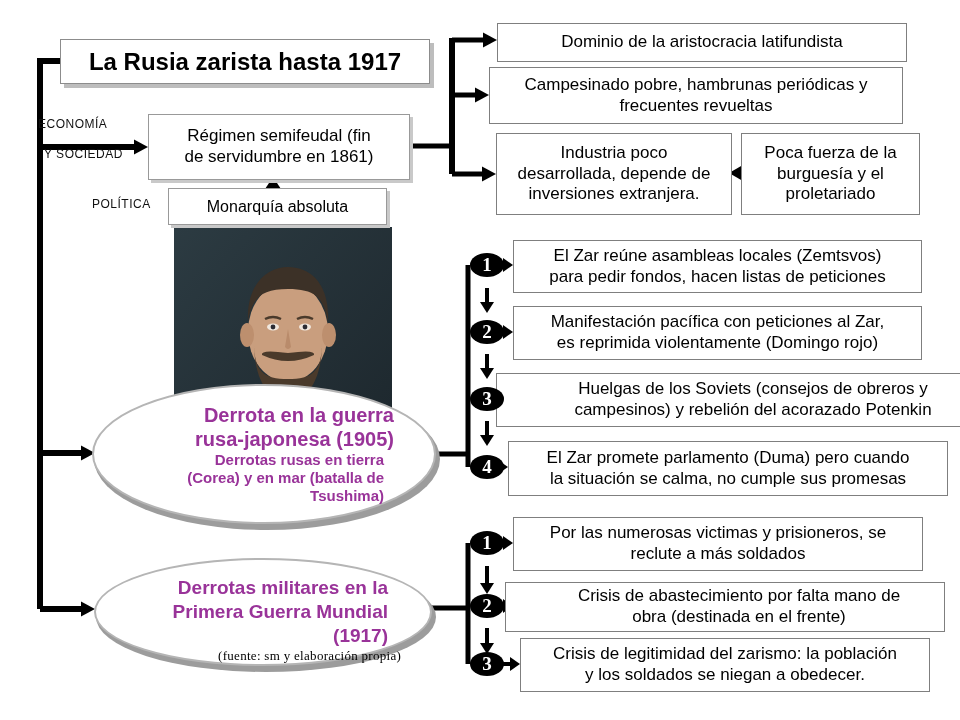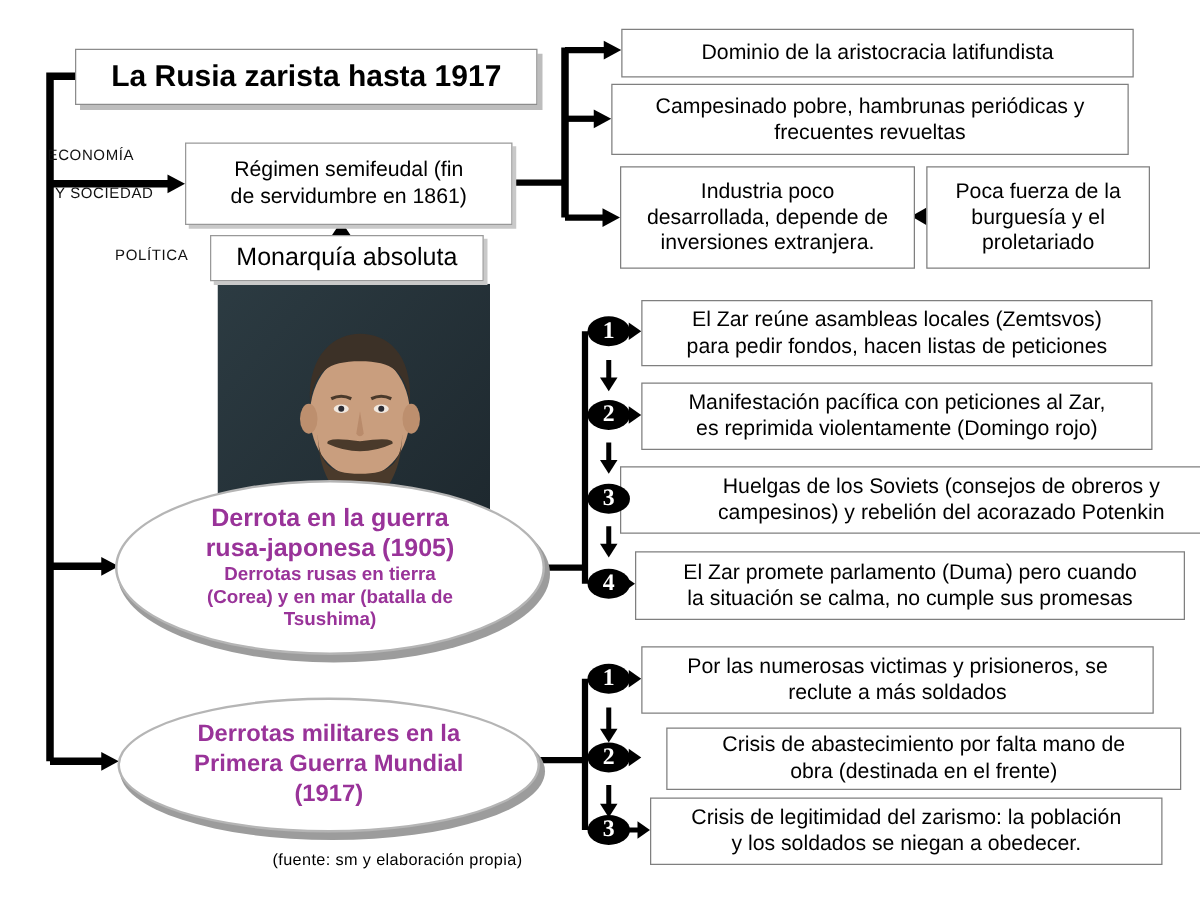--- a/index.html
+++ b/index.html
@@ -17,21 +17,21 @@
   .shadowed{border:1px solid #8c8c8c;box-shadow:4px 4px 0 #bdbdbd;}
   .title-box{font-weight:bold;font-size:24px;letter-spacing:0px;}
   .node-box{font-size:17px;box-shadow:3px 3px 0 #c9c9c9;border:1px solid #999;}
   .side-label{position:absolute;font-size:12px;letter-spacing:.5px;color:#111;}
   .step-box{font-size:17px;}
   .tr-box{font-size:17px;}
   .oval{
     position:absolute;background:#fff;border:2px solid #b5b5b5;border-radius:50%;
     box-shadow:3px 5px 0 1px #9c9c9c;
     display:flex;flex-direction:column;align-items:center;justify-content:center;
-    text-align:center;
+    text-align:right;
   }
   .purple{color:#993399;}
   .oval-title{font-weight:bold;font-size:20px;line-height:1.2;}
   .oval-sub{font-weight:bold;font-size:15px;line-height:1.2;margin-top:0;}
   .oval2-title{font-weight:bold;font-size:19px;line-height:1.25;}
   .badge{
     position:absolute;width:34px;height:24px;border-radius:50%;background:#000;
     color:#fff;font-family:"Liberation Serif","DejaVu Serif",serif;font-weight:bold;
     font-size:19px;line-height:24px;text-align:center;
   }
@@ -144,21 +144,21 @@
   </svg>
 
   <div class="box shadowed title-box" style="left:60px;top:39px;width:368px;height:43px;">La Rusia zarista hasta 1917</div>
 
   <div class="side-label" style="left:38px;top:117px;">ECONOMÍA</div>
   <div class="side-label" style="left:44px;top:147px;">Y SOCIEDAD</div>
   <div class="side-label" style="left:92px;top:197px;">POLÍTICA</div>
 
   <div class="box node-box pre" style="left:148px;top:114px;width:260px;height:64px;">Régimen semifeudal (fin
 de servidumbre en 1861)</div>
-  <div class="box node-box" style="left:168px;top:188px;width:217px;height:35px;font-size:20px;">Monarquía absoluta</div>
+  <div class="box node-box" style="left:168px;top:188px;width:217px;height:35px;font-size:16px;">Monarquía absoluta</div>
 
   <div class="box tr-box" style="left:497px;top:23px;width:408px;height:37px;">Dominio de la aristocracia latifundista</div>
   <div class="box tr-box pre" style="left:489px;top:67px;width:412px;height:55px;">Campesinado pobre, hambrunas periódicas y
 frecuentes revueltas</div>
   <div class="box tr-box pre" style="left:741px;top:133px;width:177px;height:80px;">Poca fuerza de la
 burguesía y el
 proletariado</div>
   <div class="box tr-box pre" style="left:496px;top:133px;width:234px;height:80px;">Industria poco
 desarrollada, depende de
 inversiones extranjera.</div>
@@ -186,24 +186,24 @@
   <div class="badge" style="left:470px;top:455px;">4</div>
 
   <div class="oval" style="left:94px;top:558px;width:334px;height:104px;">
     <div class="oval2-title purple pre" style="width:250px;">Derrotas militares en la
 Primera Guerra Mundial
 (1917)</div>
   </div>
 
   <div class="box step-box pre" style="left:513px;top:517px;width:408px;height:52px;">Por las numerosas victimas y prisioneros, se
 reclute a más soldados</div>
-  <div class="box step-box pre" style="left:533px;top:582px;width:410px;height:48px;">Crisis de abastecimiento por falta mano de
+  <div class="box step-box pre" style="left:505px;top:582px;width:410px;height:48px;padding-left:28px;">Crisis de abastecimiento por falta mano de
 obra (destinada en el frente)</div>
   <div class="box step-box pre" style="left:520px;top:638px;width:408px;height:52px;">Crisis de legitimidad del zarismo: la población
 y los soldados se niegan a obedecer.</div>
 
   <div class="badge" style="left:470px;top:531px;">1</div>
   <div class="badge" style="left:470px;top:594px;">2</div>
   <div class="badge" style="left:470px;top:652px;">3</div>
 
-  <div class="footer-src" style="left:218px;top:680px;">(fuente: sm y elaboración propia)</div>
+  <div class="footer-src" style="left:218px;top:648px;font-family:Liberation Serif, serif;">(fuente: sm y elaboración propia)</div>
 
 </div>
 
 </body></html>

